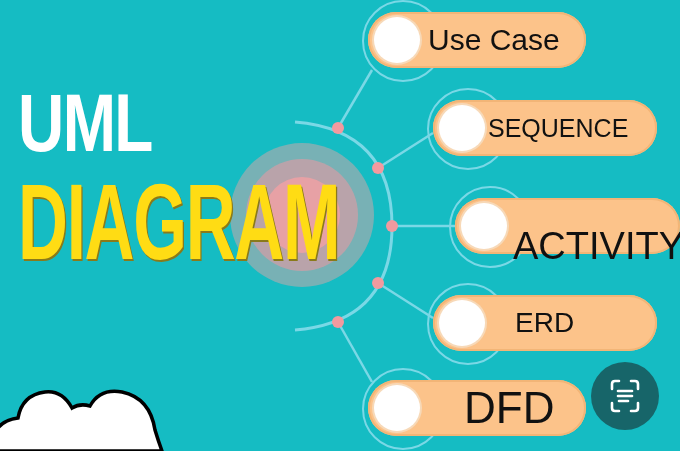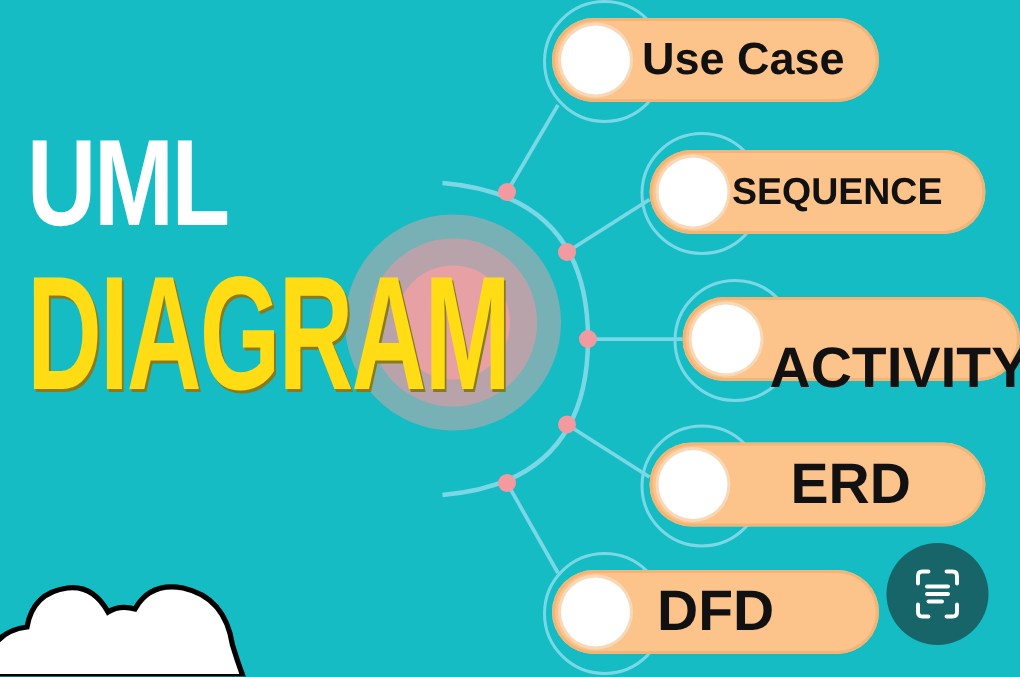--- a/index.html
+++ b/index.html
@@ -44,21 +44,21 @@
       box-shadow: inset 0 0 0 2px #f2b577;
     }
     .node .dot {
       position: absolute; left: 6px; top: 5px;
       width: 46px; height: 46px; border-radius: 50%;
       background: #ffffff;
       box-shadow: 0 0 0 2px #f7d9b8;
     }
     .node .label {
       position: absolute; top: 0; height: 56px; line-height: 56px;
-      font-weight: bold; color: #111111;
+      font-weight: normal; color: #111111;
       white-space: nowrap;
     }
     .scan-button {
       position: absolute; left: 591px; top: 362px;
       width: 68px; height: 68px; border-radius: 50%;
       background: #176569;
       cursor: pointer;
     }
     .scan-button svg { position: absolute; left: 0; top: 0; }
   </style>
@@ -110,28 +110,28 @@
     <div class="halo"></div>
     <div class="pill" style="width:225px;"></div>
     <div class="dot"></div>
     <div class="label" style="left:58px;font-size:38px;margin-top:20px;">ACTIVITY</div>
   </div>
 
   <div class="node" style="left:433px;top:295px;">
     <div class="halo"></div>
     <div class="pill" style="width:224px;"></div>
     <div class="dot"></div>
-    <div class="label" style="left:94px;font-size:38px;">ERD</div>
+    <div class="label" style="left:82px;font-size:28px;">ERD</div>
   </div>
 
   <div class="node" style="left:368px;top:380px;">
     <div class="halo"></div>
     <div class="pill" style="width:218px;"></div>
     <div class="dot"></div>
-    <div class="label" style="left:70px;font-size:38px;">DFD</div>
+    <div class="label" style="left:96px;font-size:44px;">DFD</div>
   </div>
 
   <div class="scan-button">
     <svg width="68" height="68" viewBox="0 0 68 68">
       <g fill="none" stroke="#ffffff" stroke-width="2.6" stroke-linecap="round">
         <path d="M 21 27 L 21 22 Q 21 19 24 19 L 28 19"></path>
         <path d="M 40 19 L 44 19 Q 47 19 47 22 L 47 27"></path>
         <path d="M 21 41 L 21 46 Q 21 49 24 49 L 28 49"></path>
         <path d="M 40 49 L 44 49 Q 47 49 47 46 L 47 41"></path>
         <line x1="27" y1="29" x2="41" y2="29"></line>

